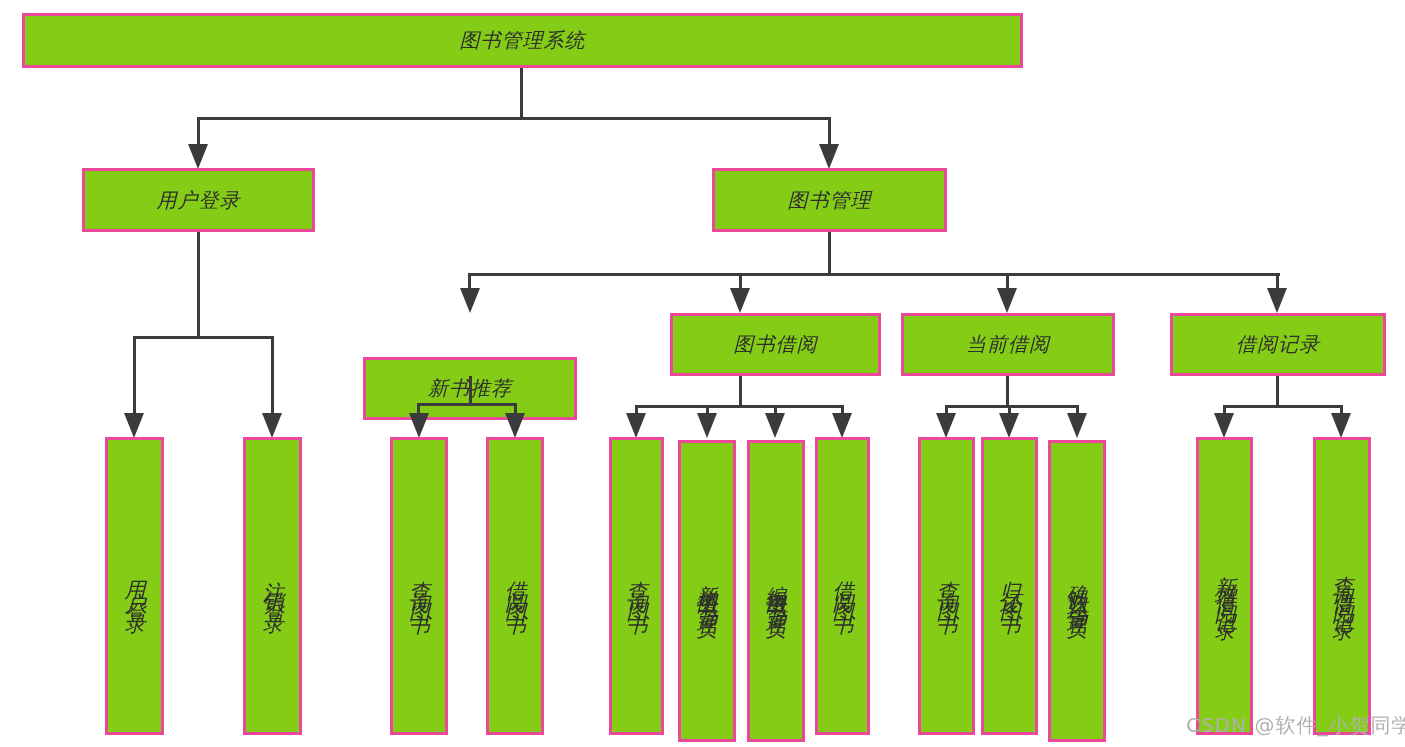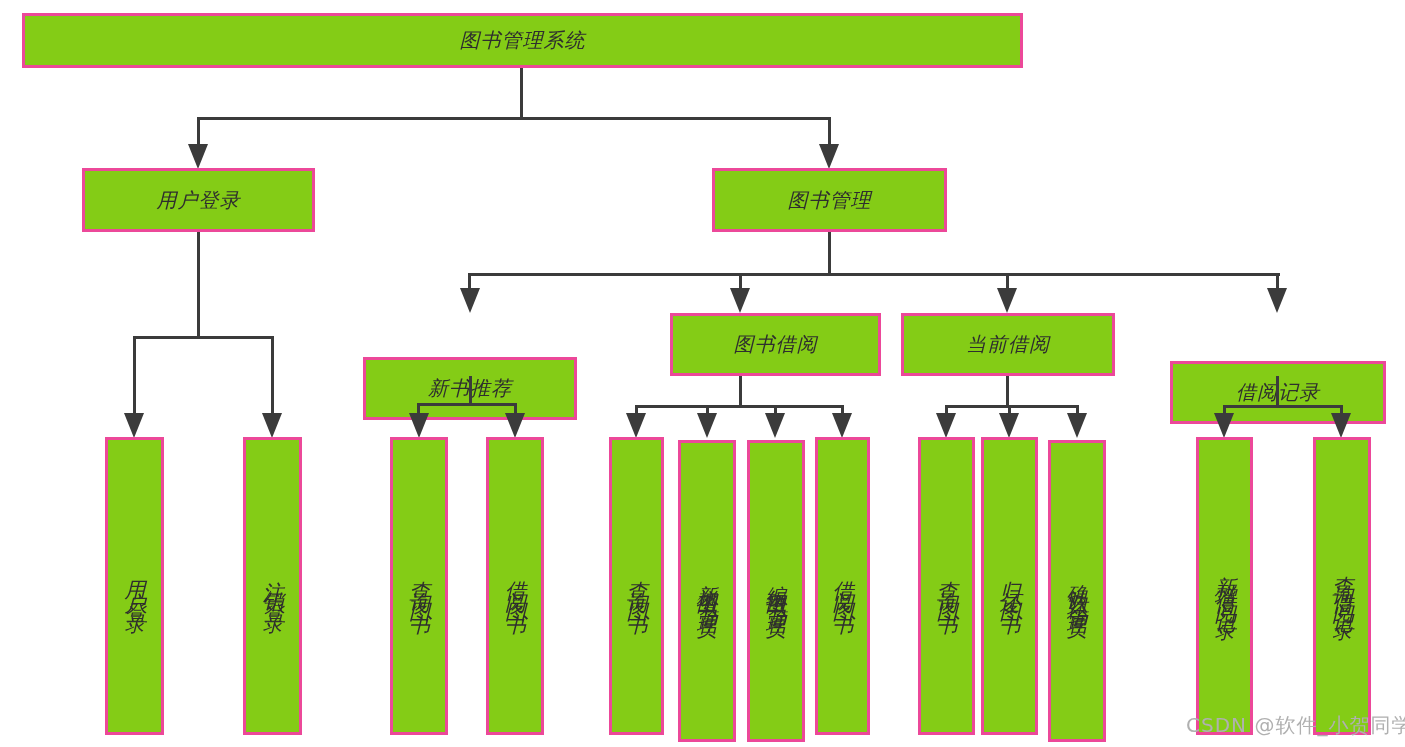--- a/index.html
+++ b/index.html
@@ -97,21 +97,21 @@
   <div class="v" style="left:1006px; top:273px; height:20px;"></div>
   <div class="v" style="left:1276px; top:273px; height:20px;"></div>
   <div class="arrow" style="left:460px;  top:288px;"></div>
   <div class="arrow" style="left:730px;  top:288px;"></div>
   <div class="arrow" style="left:997px;  top:288px;"></div>
   <div class="arrow" style="left:1267px; top:288px;"></div>
 
   <div class="box" style="left:363px;  top:313px; width:214px; height:63px;margin-top:44px;">新书推荐</div>
   <div class="box" style="left:635px;  top:313px; width:211px; height:63px;margin-left:35px;">图书借阅</div>
   <div class="box" style="left:901px;  top:313px; width:214px; height:63px;">当前借阅</div>
-  <div class="box" style="left:1170px; top:313px; width:216px; height:63px;margin-top:48px;">借阅记录</div>
+  <div class="box" style="left:1170px; top:313px; width:216px; height:63px;">借阅记录</div>
 
   <div class="v" style="left:469px; top:376px; height:30px;"></div>
   <div class="h" style="left:417px; top:403px; width:100px;"></div>
   <div class="v" style="left:417px; top:403px; height:14px;"></div>
   <div class="v" style="left:514px; top:403px; height:14px;"></div>
   <div class="arrow" style="left:409px; top:413px;"></div>
   <div class="arrow" style="left:505px; top:413px;"></div>
 
   <div class="v" style="left:739px; top:376px; height:32px;"></div>
   <div class="h" style="left:635px; top:405px; width:209px;"></div>

